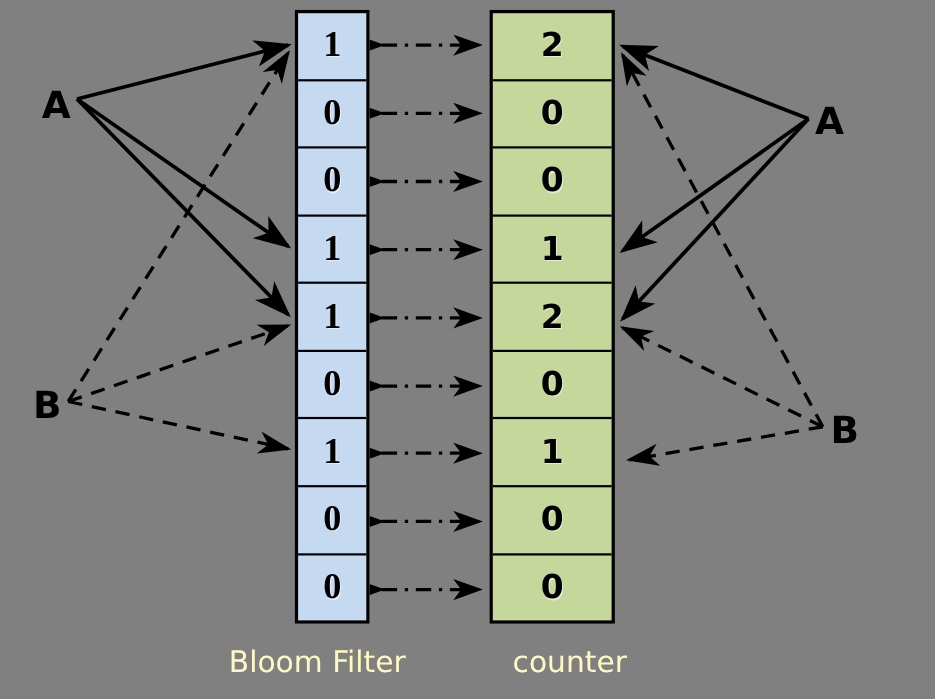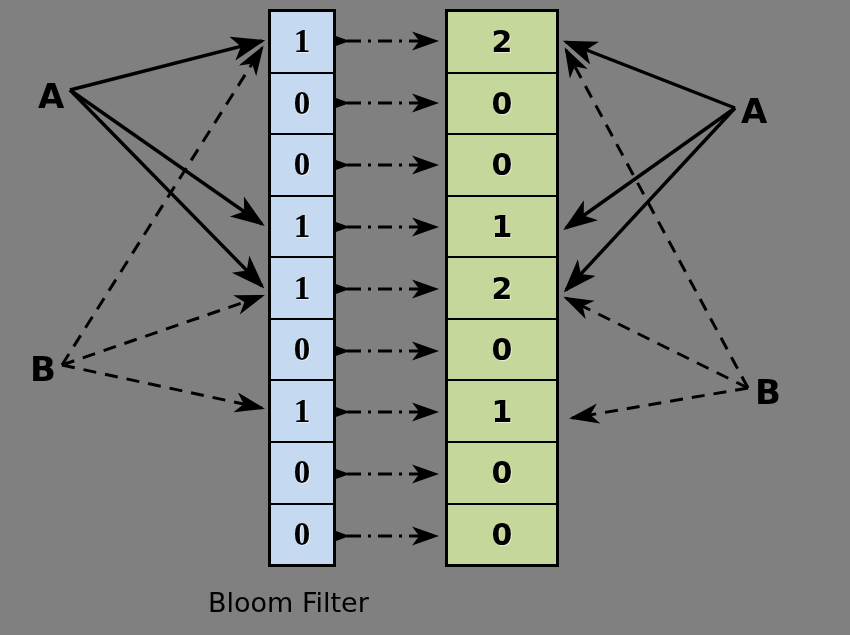--- a/index.html
+++ b/index.html
@@ -76,21 +76,21 @@
     line-height: 1;
   }
   #label-a-left  { left: 38px;  top: 79px; }
   #label-b-left  { left: 30px;  top: 352px; }
   #label-a-right { left: 741px; top: 94px; }
   #label-b-right { left: 755px; top: 375px; }
   .caption {
     position: absolute;
     font-family: "DejaVu Sans", sans-serif;
     font-size: 27px;
-    color: #000000;
+    color: #fef9c3;
     white-space: nowrap;
   }
   #caption-bloom   { left: 208px; top: 587px; }
   #caption-counter { left: 466px; top: 587px; }
 </style>
 </head>
 <body>
 
 <div id="stage">
 
@@ -170,14 +170,15 @@
     <div class="cell">0</div>
     <div class="cell">0</div>
   </div>
 
   <div id="label-a-left" class="node-label">A</div>
   <div id="label-b-left" class="node-label">B</div>
   <div id="label-a-right" class="node-label">A</div>
   <div id="label-b-right" class="node-label">B</div>
 
   <div id="caption-bloom" class="caption">Bloom Filter</div>
+  <div id="caption-counter" class="caption">counter</div>
 
 </div>
 
 </body></html>

